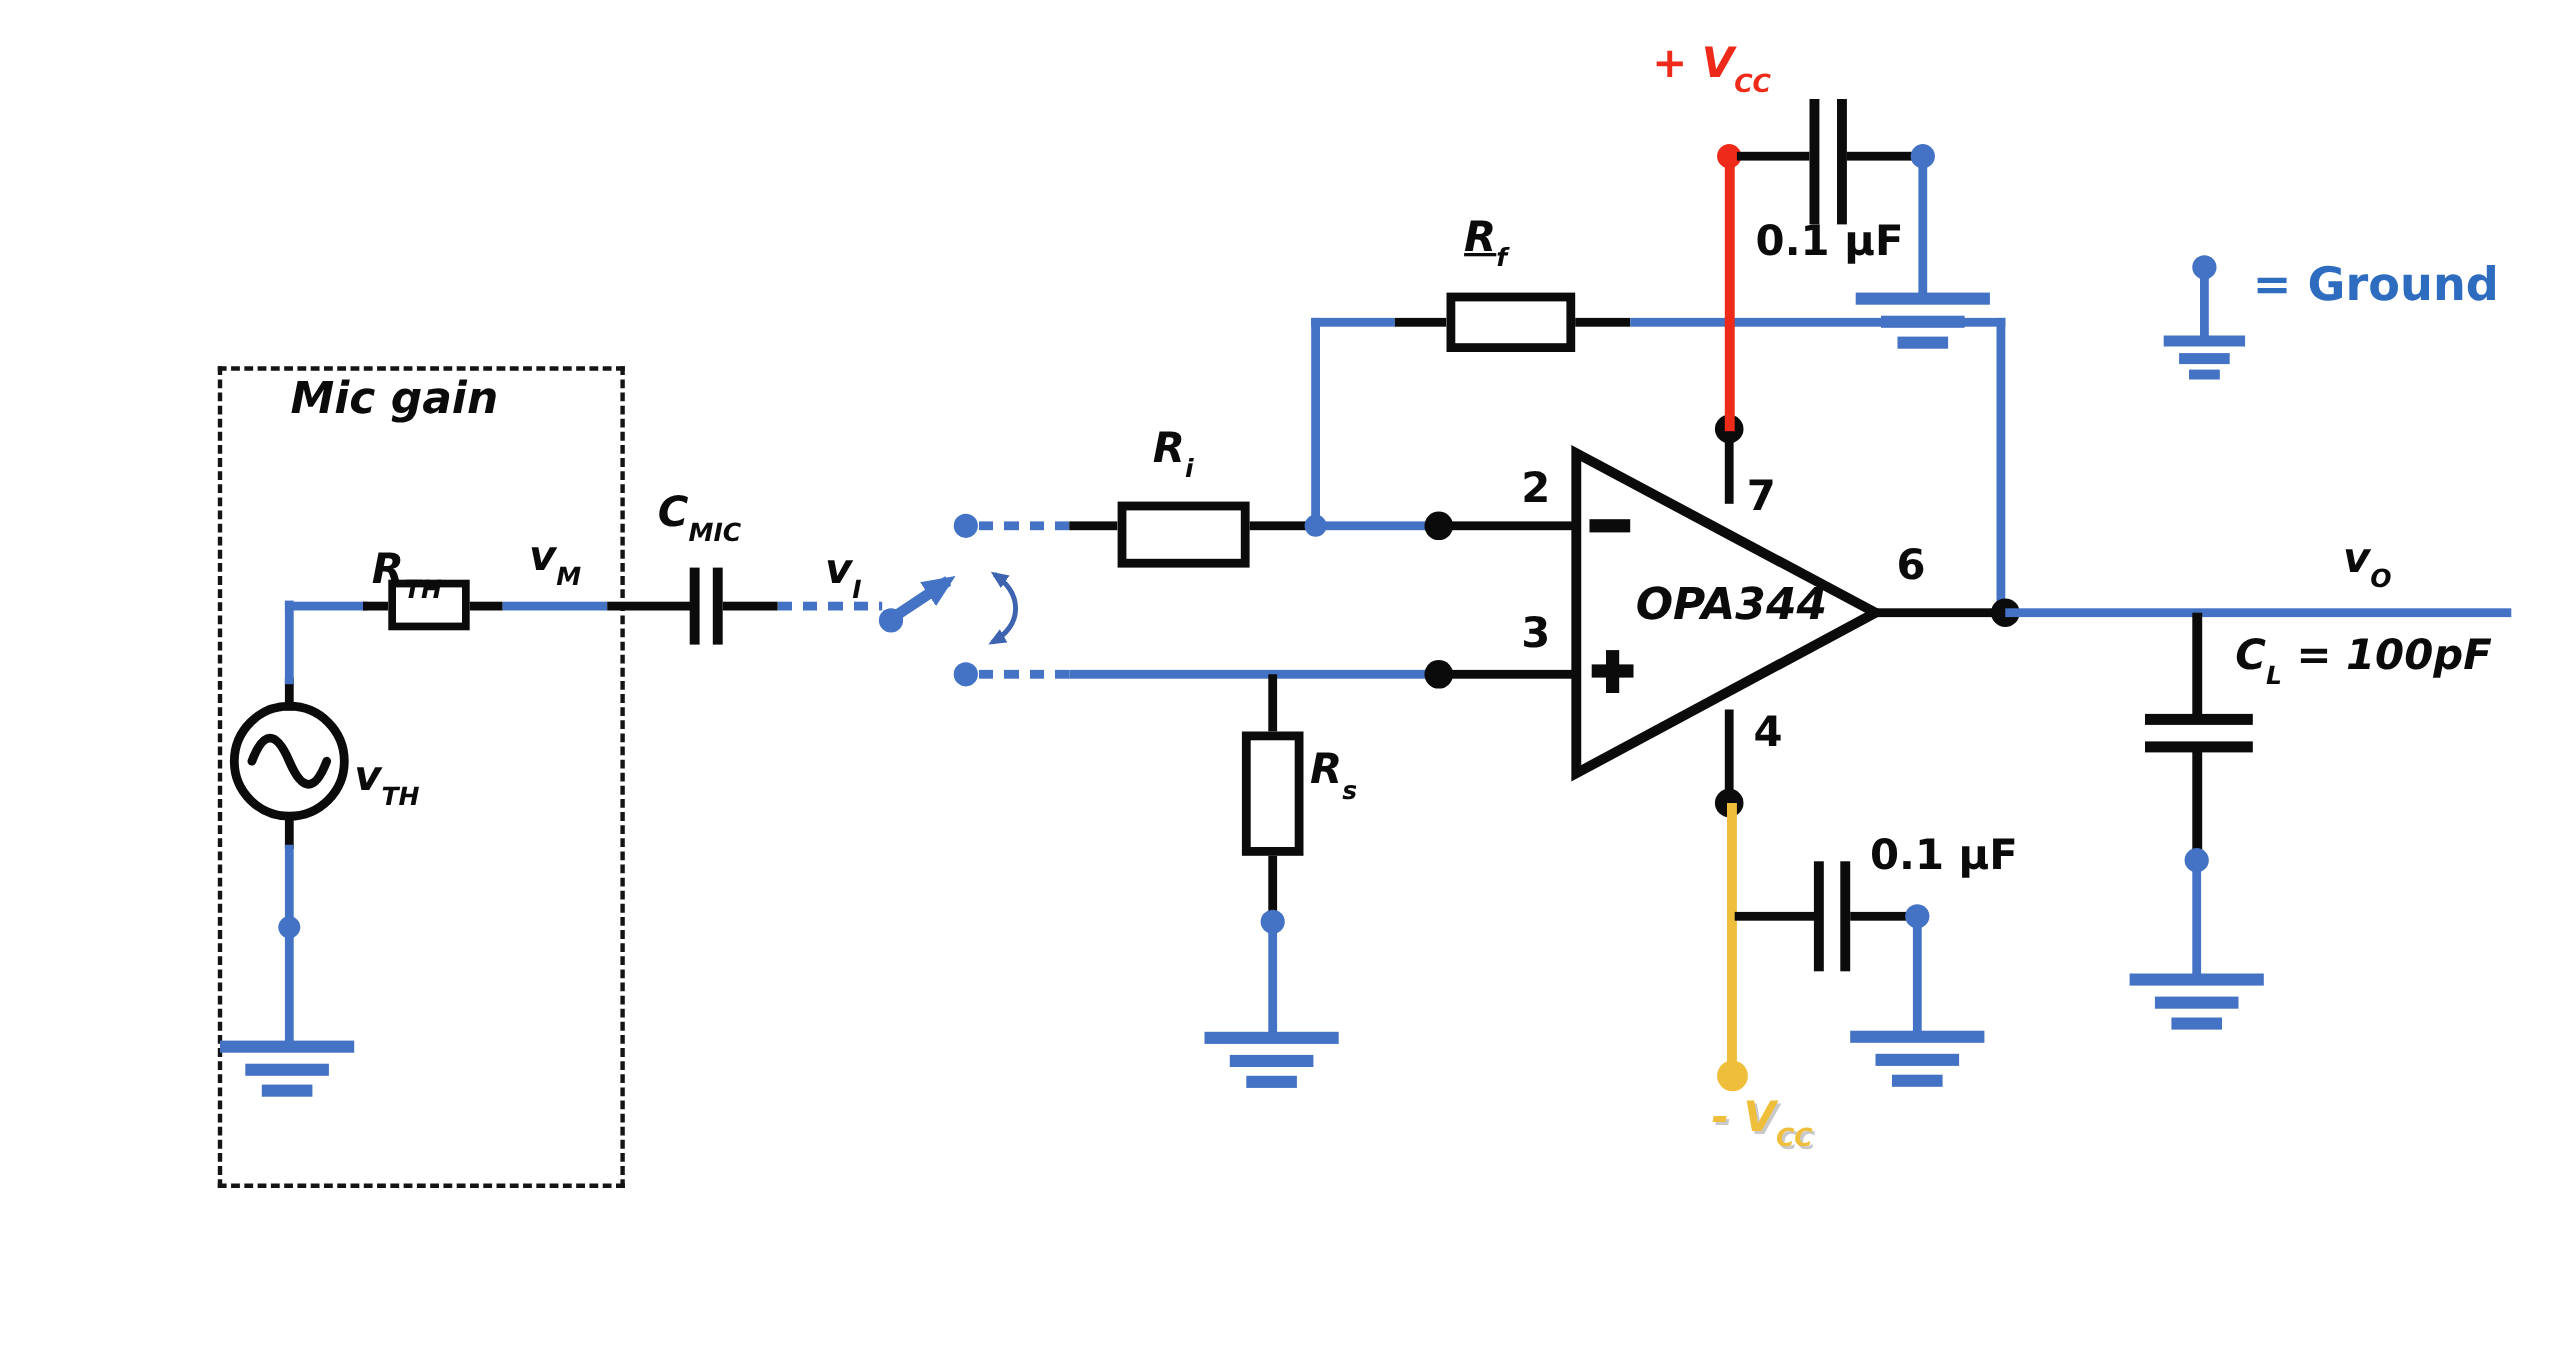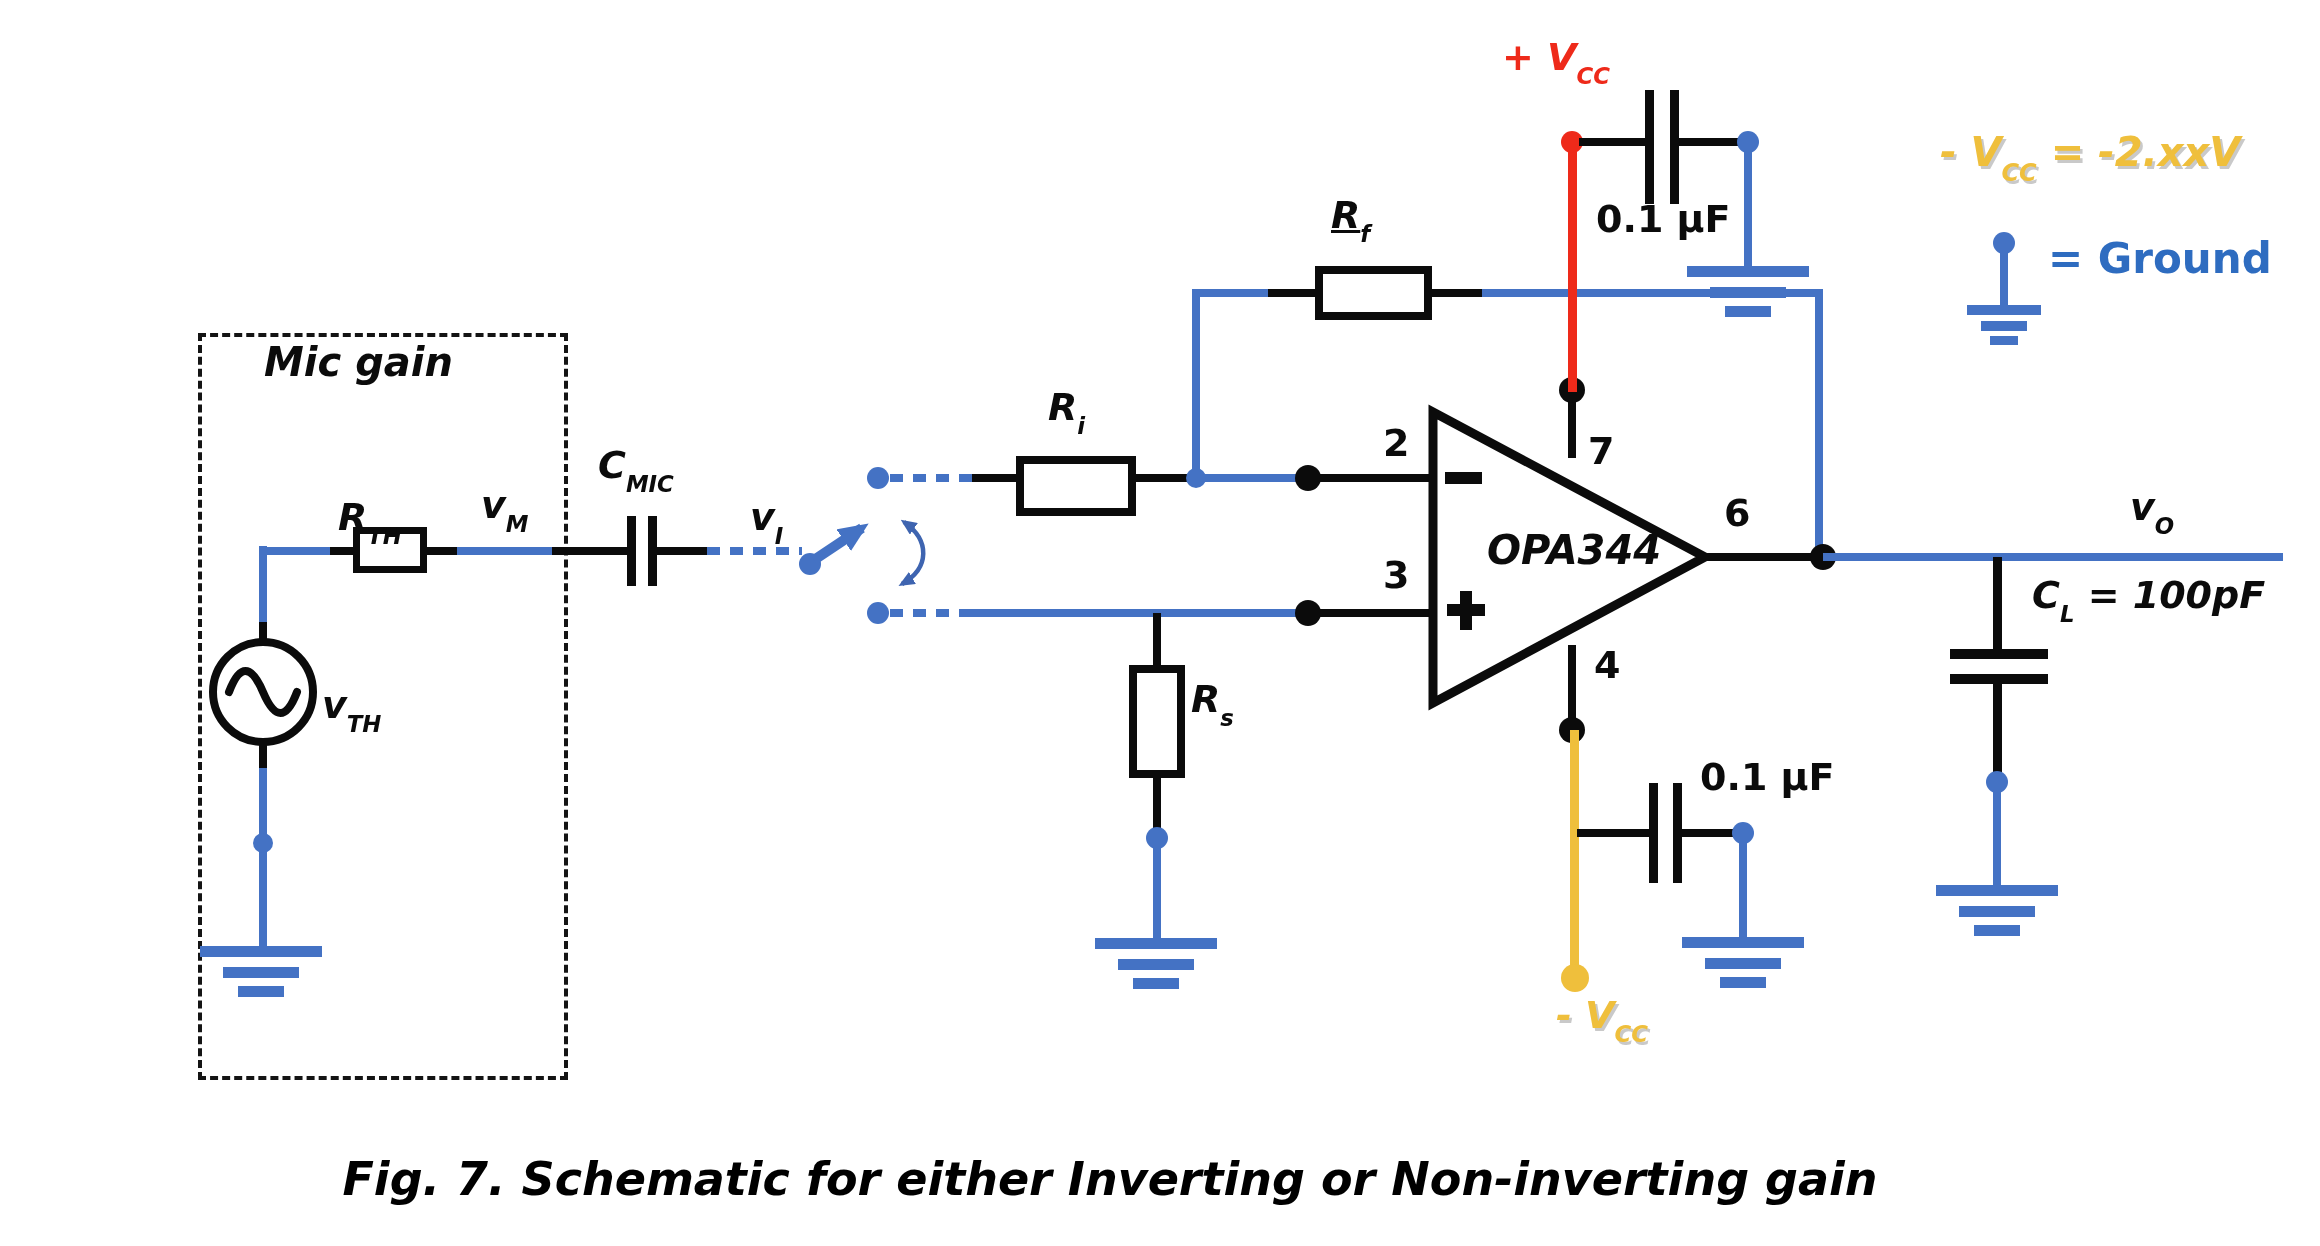--- a/index.html
+++ b/index.html
@@ -178,23 +178,21 @@
   <div class="plate" style="left:1950px;top:649px;width:98px;height:10px;"></div>
   <div class="plate" style="left:1950px;top:674px;width:98px;height:10px;"></div>
   <div class="lbl" style="left:2032px;top:576px;font-size:38px;"><span>C</span><sub>L</sub><span> = 100pF</span></div>
   <div class="wire black" style="left:1993px;top:682px;width:9px;height:100px;"></div>
   <div class="dot" style="left:1986px;top:771px;width:22px;height:22px;"></div>
   <div class="wire" style="left:1993px;top:782px;width:8px;height:105px;"></div>
   <div class="gbar" style="left:1936px;top:885px;width:122px;height:11px;"></div>
   <div class="gbar" style="left:1959px;top:906px;width:76px;height:11px;"></div>
   <div class="gbar" style="left:1974px;top:925px;width:46px;height:11px;"></div>
 
-  <div class="lbl yellow-t shadow" style="left:1940px;top:132px;font-size:40px;"><span>- </span><span>V</span><sub>CC</sub><span> = -2.xxV</span></div>
   <div class="dot" style="left:1993px;top:232px;width:22px;height:22px;"></div>
   <div class="wire" style="left:2000px;top:243px;width:8px;height:64px;"></div>
   <div class="gbar" style="left:1967px;top:305px;width:74px;height:10px;"></div>
   <div class="gbar" style="left:1981px;top:321px;width:46px;height:10px;"></div>
   <div class="gbar" style="left:1990px;top:336px;width:28px;height:9px;"></div>
   <div class="lbl blue-t" style="left:2048px;top:238px;font-size:42px;">= Ground</div>
 
-  <div class="caption" style="left:250px;top:1152px;width:1720px;font-size:46px;">Fig. 7. Schematic for either Inverting or Non-inverting gain</div>
 
 </div>
 
 </body></html>

